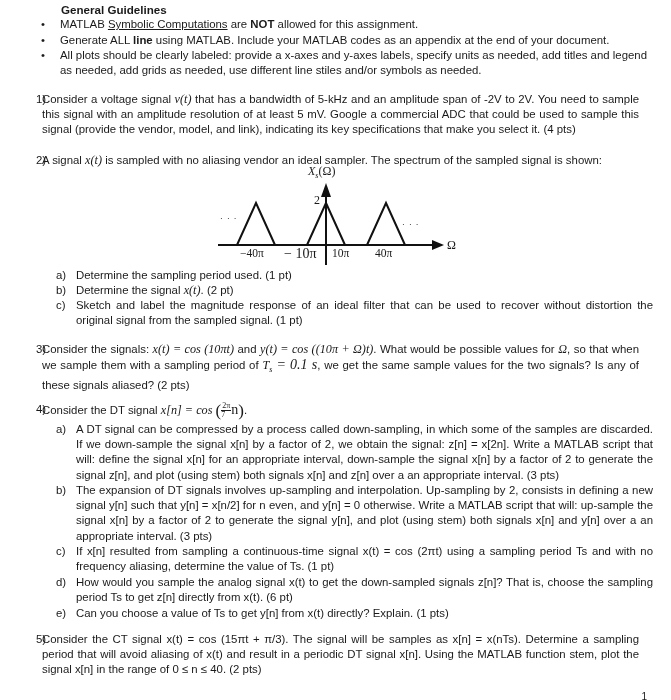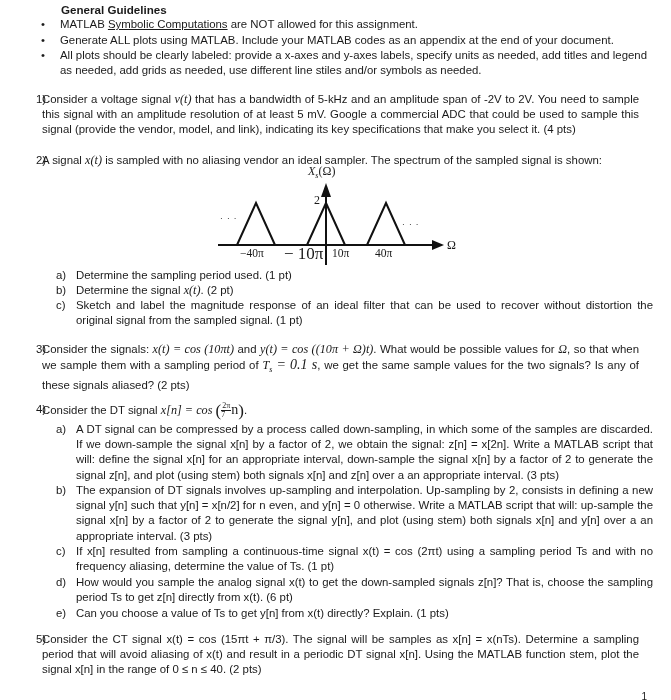--- a/index.html
+++ b/index.html
@@ -15,39 +15,39 @@
   .bullet .txt { position: absolute; left: 19px; width: 590px; }
   .q { left: 36px; width: 620px; }
   .q .num { position: absolute; left: 0; top: 0; }
   .q .txt { position: absolute; left: 6px; width: 597px; text-align: justify; }
   .sub { left: 56px; width: 600px; }
   .sub .lab { position: absolute; left: 0; top: 0; }
   .sub .txt { position: absolute; left: 20px; width: 577px; text-align: justify; }
   .m { font-family: "Liberation Serif", serif; font-style: italic; font-size: 12.2px; }
   .mr { font-family: "Liberation Serif", serif; font-size: 14px; }
   u { }
-  b { font-weight: normal; }
+  b { font-weight: bold; }
   .frac { display: inline-block; vertical-align: middle; text-align: left; font-size: 8px; line-height: 8px; font-family: "Liberation Serif", serif; }
   .frac span { display: block; }
   .frac .top { border-bottom: 1px solid #1a1a1a; padding: 0 1px; }
   .big { font-size: 17px; font-family: "Liberation Serif", serif; vertical-align: middle; }
   .pagenum { right: 24px; top: 689px; font-size: 10px; }
 </style>
 </head>
 <body>
 
 <div class="abs heading">General Guidelines</div>
 
 <div class="abs bullet" style="top:17px;">
   <span class="dot">•</span>
   <span class="txt"><span>MATLAB </span><u>Symbolic Computations</u><span> are </span><b>NOT</b><span> allowed for this assignment.</span></span>
 </div>
 <div class="abs bullet" style="top:33px;">
   <span class="dot">•</span>
-  <span class="txt"><span>Generate ALL </span><b>plots</b><span> using MATLAB. Include your MATLAB codes as an appendix at the end of your document.</span></span>
+  <span class="txt"><span>Generate ALL </span><b>line</b><span> using MATLAB. Include your MATLAB codes as an appendix at the end of your document.</span></span>
 </div>
 <div class="abs bullet" style="top:48px;">
   <span class="dot">•</span>
   <span class="txt">All plots should be clearly labeled: provide a x-axes and y-axes labels, specify units as needed, add titles and legend as needed, add grids as needed, use different line stiles and/or symbols as needed.</span>
 </div>
 
 <div class="abs q" style="top:92px;">
   <span class="num">1)</span>
   <span class="txt"><span>Consider a voltage signal </span><span class="m">v(t)</span><span> that has a bandwidth of 5-kHz and an amplitude span of -2V to 2V. You need to sample this signal with an amplitude resolution of at least 5 mV. Google a commercial ADC that could be used to sample this signal (provide the vendor, model, and link), indicating its key specifications that make you select it. (4 pts)</span></span>
 </div>
@@ -68,21 +68,21 @@
     <polyline points="47,80 66,38 85,80" fill="none" stroke="#111" stroke-width="2"></polyline>
     <polyline points="117,80 136,38 155,80" fill="none" stroke="#111" stroke-width="2"></polyline>
     <polyline points="177,80 196,38 215,80" fill="none" stroke="#111" stroke-width="2"></polyline>
   </svg>
   <div class="abs" style="left:118px; top:-1px; font-family:'Liberation Serif',serif; font-size:12px; font-style:italic;"><span>X</span><sub style="font-size:8px;">s</sub><span style="font-style:normal;">(Ω)</span></div>
   <div class="abs" style="left:124px; top:28px; font-family:'Liberation Serif',serif; font-size:12px;">2</div>
   <div class="abs" style="left:30px; top:46px; font-size:8px; letter-spacing:1px;">· · ·</div>
   <div class="abs" style="left:212px; top:52px; font-size:8px; letter-spacing:1px;">· · ·</div>
   <div class="abs" style="left:257px; top:73px; font-family:'Liberation Serif',serif; font-size:12px;">Ω</div>
   <div class="abs" style="left:50px; top:81px; font-family:'Liberation Serif',serif; font-size:11.5px;">−40π</div>
-  <div class="abs" style="left:94px; top:81px; font-family:'Liberation Serif',serif; font-size:17px;">− 10π</div>
+  <div class="abs" style="left:94px; top:81px; font-family:'Liberation Serif',serif; font-size:14px;">− 10π</div>
   <div class="abs" style="left:142px; top:81px; font-family:'Liberation Serif',serif; font-size:11.5px;">10π</div>
   <div class="abs" style="left:185px; top:81px; font-family:'Liberation Serif',serif; font-size:11.5px;">40π</div>
 </div>
 
 <div class="abs sub" style="top:268px;">
   <span class="lab">a)</span>
   <span class="txt">Determine the sampling period used. (1 pt)</span>
 </div>
 <div class="abs sub" style="top:283px;">
   <span class="lab">b)</span>

